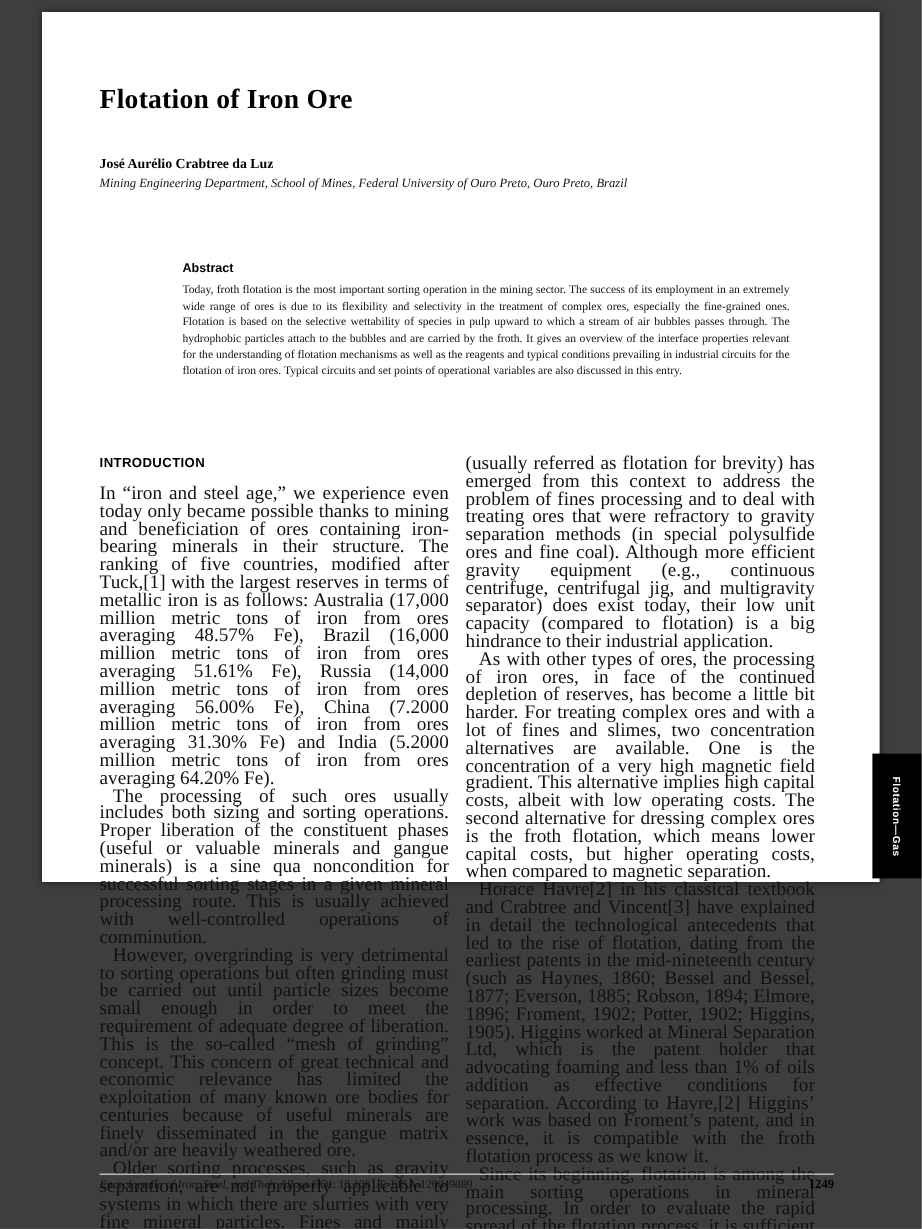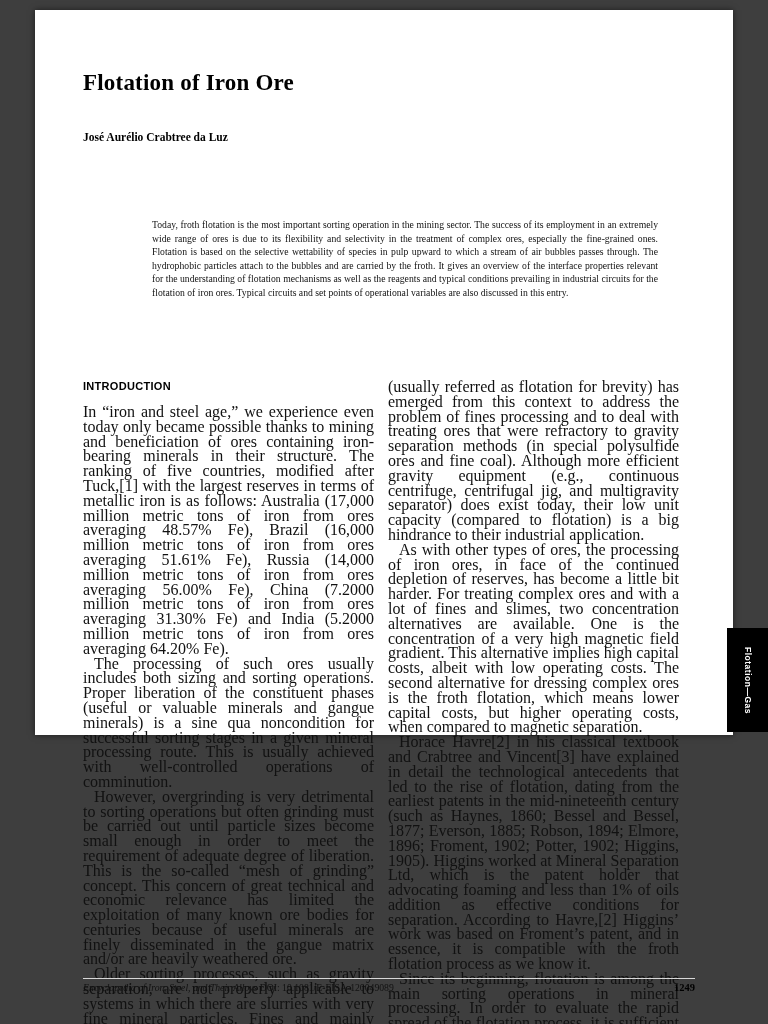--- a/index.html
+++ b/index.html
@@ -99,22 +99,24 @@
 <body>
 
 <div class="viewer">
 
   <div class="page">
 
     <div class="page-title">Flotation of Iron Ore</div>
 
     <div class="author">José Aurélio Crabtree da Luz</div>
 
+    <div class="affiliation">Mining Engineering Department, School of Mines, Federal University of Ouro Preto, Ouro Preto, Brazil</div>
 
     <div class="abstract">
+      <div class="abstract-heading">Abstract</div>
       <p class="abstract-text">Today, froth flotation is the most important sorting operation in the mining sector. The success of its employment in an extremely wide range of ores is due to its flexibility and selectivity in the treatment of complex ores, especially the fine-grained ones. Flotation is based on the selective wettability of species in pulp upward to which a stream of air bubbles passes through. The hydrophobic particles attach to the bubbles and are carried by the froth. It gives an overview of the interface properties relevant for the understanding of flotation mechanisms as well as the reagents and typical conditions prevailing in industrial circuits for the flotation of iron ores. Typical circuits and set points of operational variables are also discussed in this entry.</p>
     </div>
 
     <div class="columns">
 
       <div class="col">
         <h2 class="intro-heading">INTRODUCTION</h2>
         <p class="body-p">In “iron and steel age,” we experience even today only became possible thanks to mining and beneficiation of ores containing iron-bearing minerals in their structure. The ranking of five countries, modified after Tuck,[1] with the largest reserves in terms of metallic iron is as follows: Australia (17,000 million metric tons of iron from ores averaging 48.57% Fe), Brazil (16,000 million metric tons of iron from ores averaging 51.61% Fe), Russia (14,000 million metric tons of iron from ores averaging 56.00% Fe), China (7.2000 million metric tons of iron from ores averaging 31.30% Fe) and India (5.2000 million metric tons of iron from ores averaging 64.20% Fe).</p>
         <p class="body-p indent">The processing of such ores usually includes both sizing and sorting operations. Proper liberation of the constituent phases (useful or valuable minerals and gangue minerals) is a sine qua noncondition for successful sorting stages in a given mineral processing route. This is usually achieved with well-controlled operations of comminution.</p>
         <p class="body-p indent">However, overgrinding is very detrimental to sorting operations but often grinding must be carried out until particle sizes become small enough in order to meet the requirement of adequate degree of liberation. This is the so-called “mesh of grinding” concept. This concern of great technical and economic relevance has limited the exploitation of many known ore bodies for centuries because of useful minerals are finely disseminated in the gangue matrix and/or are heavily weathered ore.</p>

